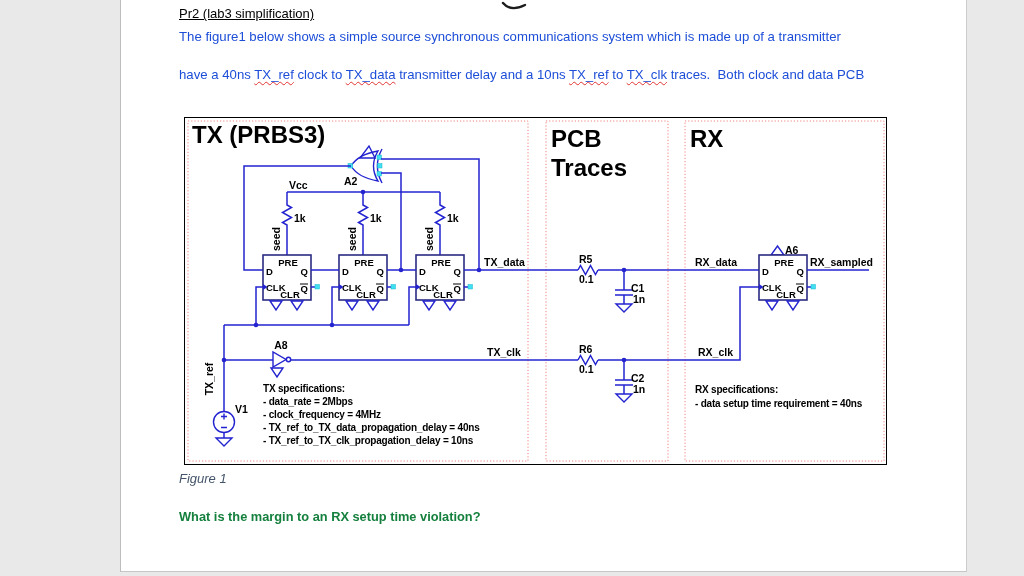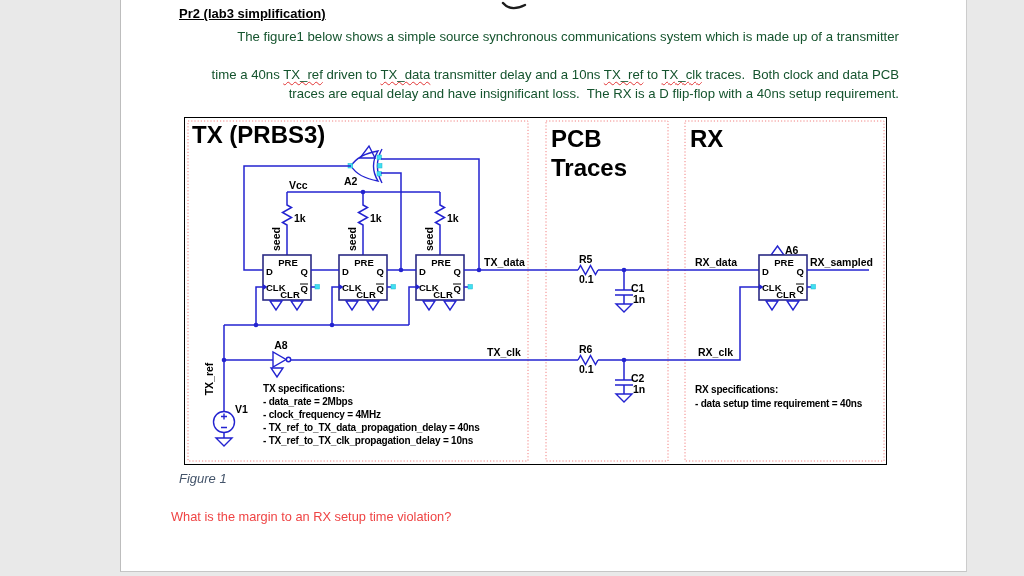--- a/index.html
+++ b/index.html
@@ -8,39 +8,39 @@
     background:#e9e9e9;
     font-family:"Liberation Sans",sans-serif;
   }
   .page{
     position:absolute;left:120px;top:0;width:845px;height:571px;
     background:#ffffff;
     border-left:1px solid #bdbdbd;border-right:1px solid #cccccc;border-bottom:1px solid #c6c6c6;
   }
   .doc-title{
     position:absolute;left:58px;top:6px;
-    font-size:13px;font-weight:bold;text-decoration:underline;color:#000;
+    font-size:13px;font-weight:normal;text-decoration:underline;color:#000;
     white-space:pre-wrap;
   }
   .para-line{
     position:absolute;left:58px;width:720px;
-    font-size:13.2px;color:#14532d;white-space:pre-wrap;letter-spacing:0px;text-align:right;
+    font-size:13.2px;color:#1d4ed8;white-space:pre-wrap;letter-spacing:0px;
   }
   .sq{
     text-decoration:underline;text-decoration-style:wavy;
     text-decoration-color:#e23434;text-decoration-thickness:1px;
     text-underline-offset:2px;
   }
   .caption{
     position:absolute;left:58px;top:471px;
     font-size:13px;font-style:italic;color:#44546a;text-align:center;
   }
   .question{
-    position:absolute;left:50px;
-    font-size:12.8px;font-weight:normal;color:#ef4444;white-space:pre-wrap;
+    position:absolute;left:58px;
+    font-size:12.8px;font-weight:bold;color:#15803d;white-space:pre-wrap;
   }
   .sch{position:absolute;left:63px;top:117px;}
   .sch text{font-family:"Liberation Sans",sans-serif;font-weight:bold;fill:#000;}
   .sch .title{font-size:24px;}
   .sch .lbl{font-size:10.5px;}
   .sch .pin{font-size:9.5px;}
   .sch .spec{font-size:10px;letter-spacing:-0.2px;}
   .sch .wire{stroke:#2323d0;stroke-width:1.5;fill:none;}
   .sch .sym{stroke:#2323d0;stroke-width:1.4;fill:none;}
   .sch .ffbox{stroke:#2b2b84;stroke-width:1.6;fill:#ffffff;}
@@ -54,22 +54,21 @@
 <body>
 
 <div class="page">
 
   <svg class="penmark" width="30" height="14">
     <path d="M4,3 C9,9 16,10 26,5" stroke="#1c1c1c" stroke-width="2.4" fill="none" stroke-linecap="round"></path>
   </svg>
 
   <div class="doc-title">Pr2 (lab3 simplification)</div>
   <div class="para-line" style="top:29px"><span>The figure1 below shows a simple source synchronous communications system which is made up of a transmitter</span></div>
-  <div class="para-line" style="top:67px"><span>time a 40ns </span><span class="sq">TX_ref</span><span> driven to </span><span class="sq">TX_data</span><span> transmitter delay and a 10ns </span><span class="sq">TX_ref</span><span> to </span><span class="sq">TX_clk</span><span> traces.  Both clock and data PCB</span></div>
-  <div class="para-line" style="top:86px"><span>traces are equal delay and have insignificant loss.  The RX is a D flip-flop with a 40ns setup requirement.</span></div>
+  <div class="para-line" style="top:67px"><span>have a 40ns </span><span class="sq">TX_ref</span><span> clock to </span><span class="sq">TX_data</span><span> transmitter delay and a 10ns </span><span class="sq">TX_ref</span><span> to </span><span class="sq">TX_clk</span><span> traces.  Both clock and data PCB</span></div>
 
   <svg class="sch" width="703" height="348" viewBox="183 117 703 348">
 
     <rect class="outer" x="183.5" y="117.5" width="702" height="347"></rect>
     <rect class="redbox" x="187" y="121" width="340" height="340"></rect>
     <rect class="redbox" x="545" y="121" width="122" height="340"></rect>
     <rect class="redbox" x="684" y="121" width="199" height="340"></rect>
 
     <text class="title" x="191" y="143">TX (PRBS3)</text>
     <text class="title" x="550" y="147">PCB</text>

